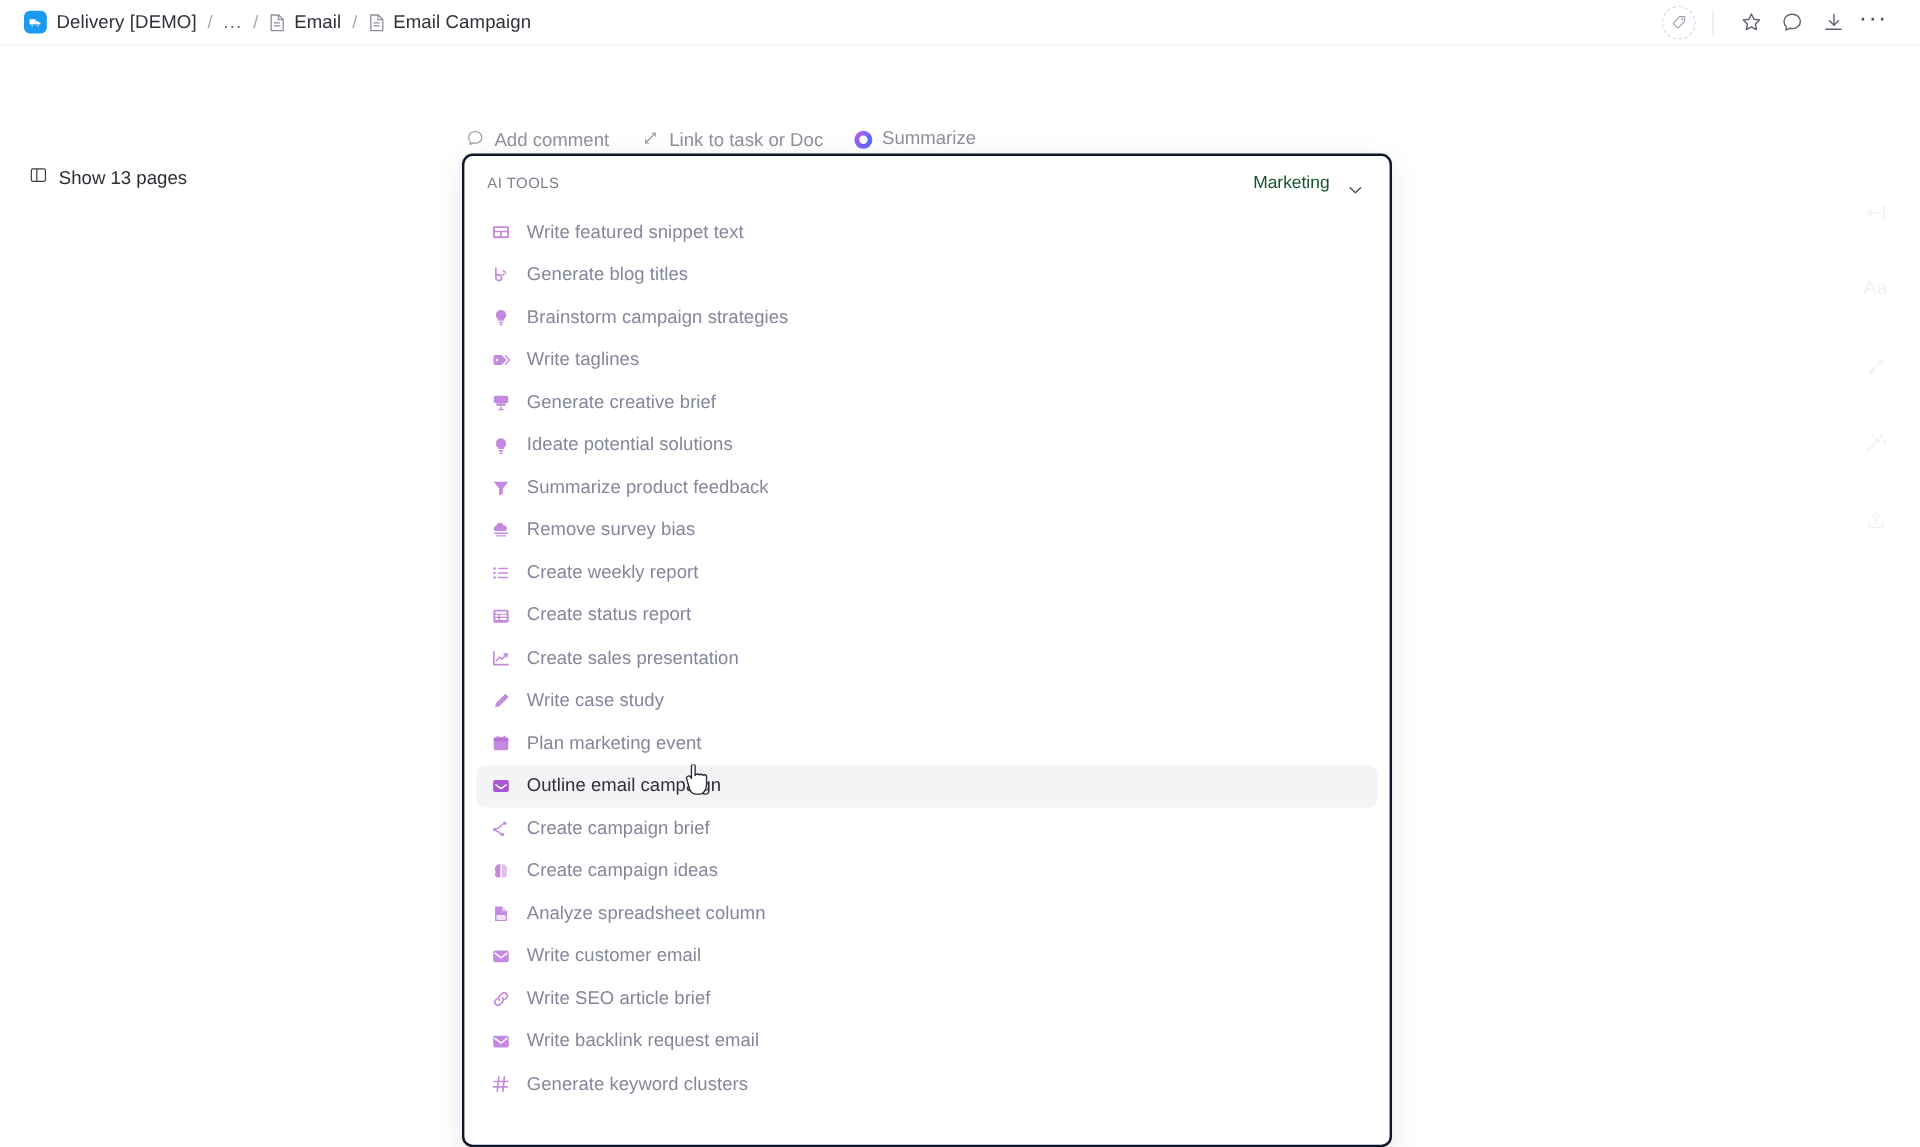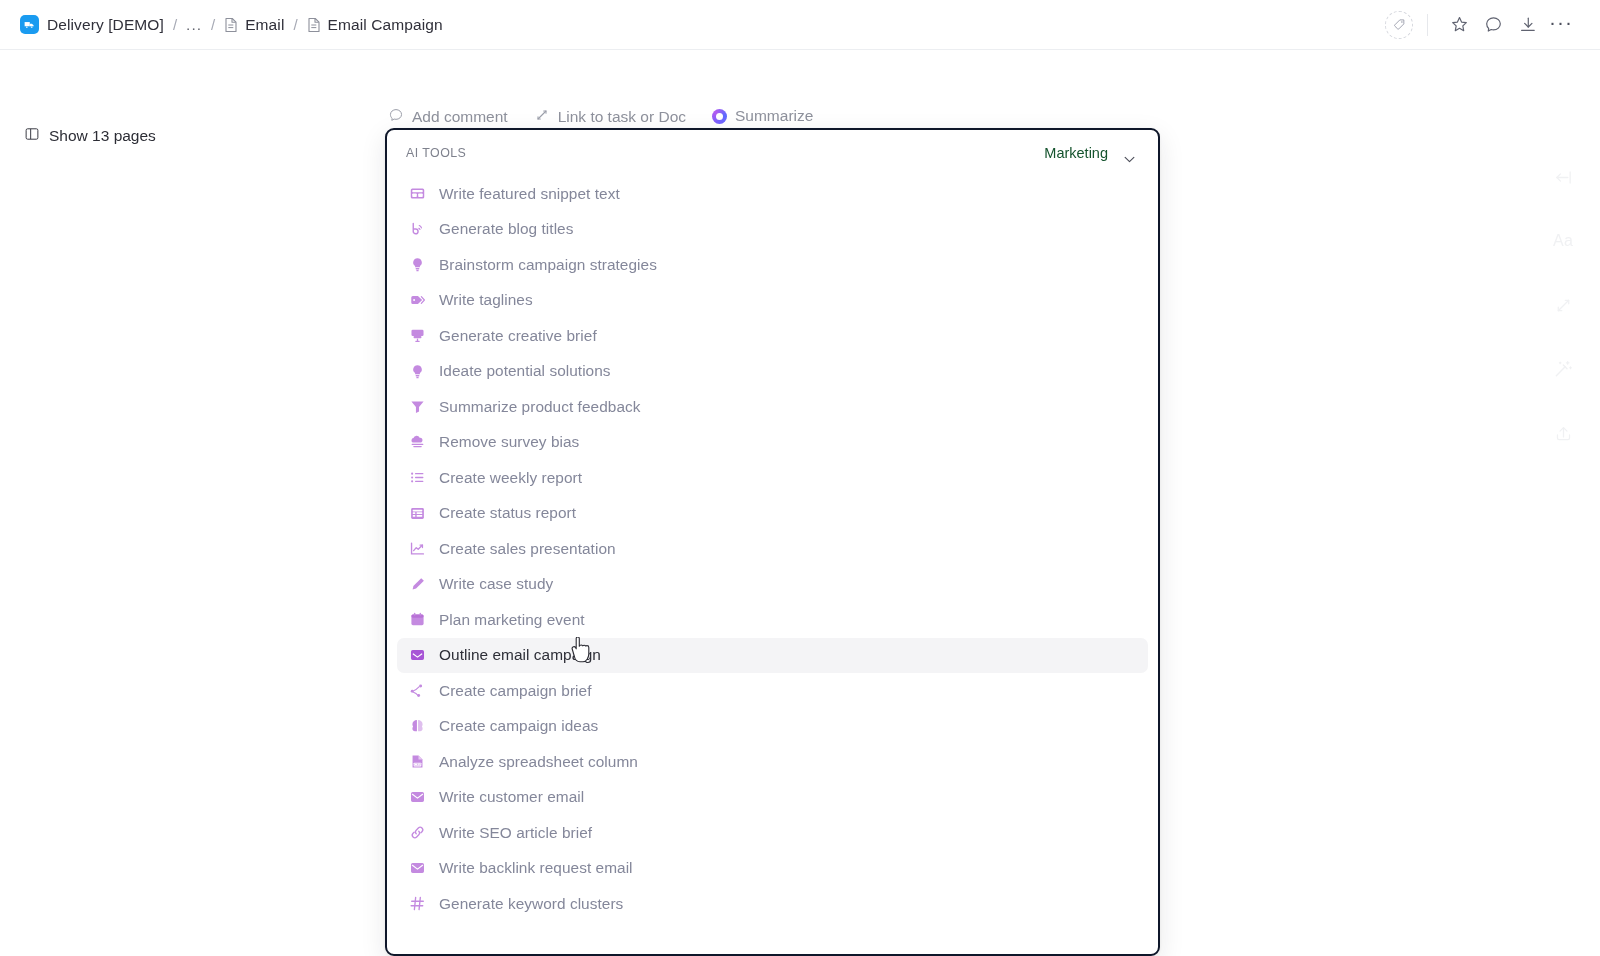--- a/index.html
+++ b/index.html
@@ -16,21 +16,21 @@
     color: #2b2b33;
     -webkit-font-smoothing: antialiased;
     position: relative;
   }
 
   
   .topbar {
     position: absolute;
     left: 0; top: 0;
     width: 1600px;
-    height: 50px;
+    height: 38px;
     border-bottom: 1px solid #eceef1;
     box-sizing: border-box;
     display: flex;
     align-items: center;
     background: #fff;
   }
   .breadcrumb {
     display: flex;
     align-items: center;
     margin-left: 20px;
@@ -111,21 +111,21 @@
     letter-spacing: 1px;
     color: #4d505d;
     line-height: 0;
     padding-bottom: 6px;
   }
 
   
   .show-pages {
     position: absolute;
     left: 20px;
-    top: 124px;
+    top: 136px;
     display: flex;
     align-items: center;
     gap: 9px;
     font-size: 15.5px;
     color: #2c2d35;
     padding: 2px 4px;
   }
 
   
   .doc-toolbar {

